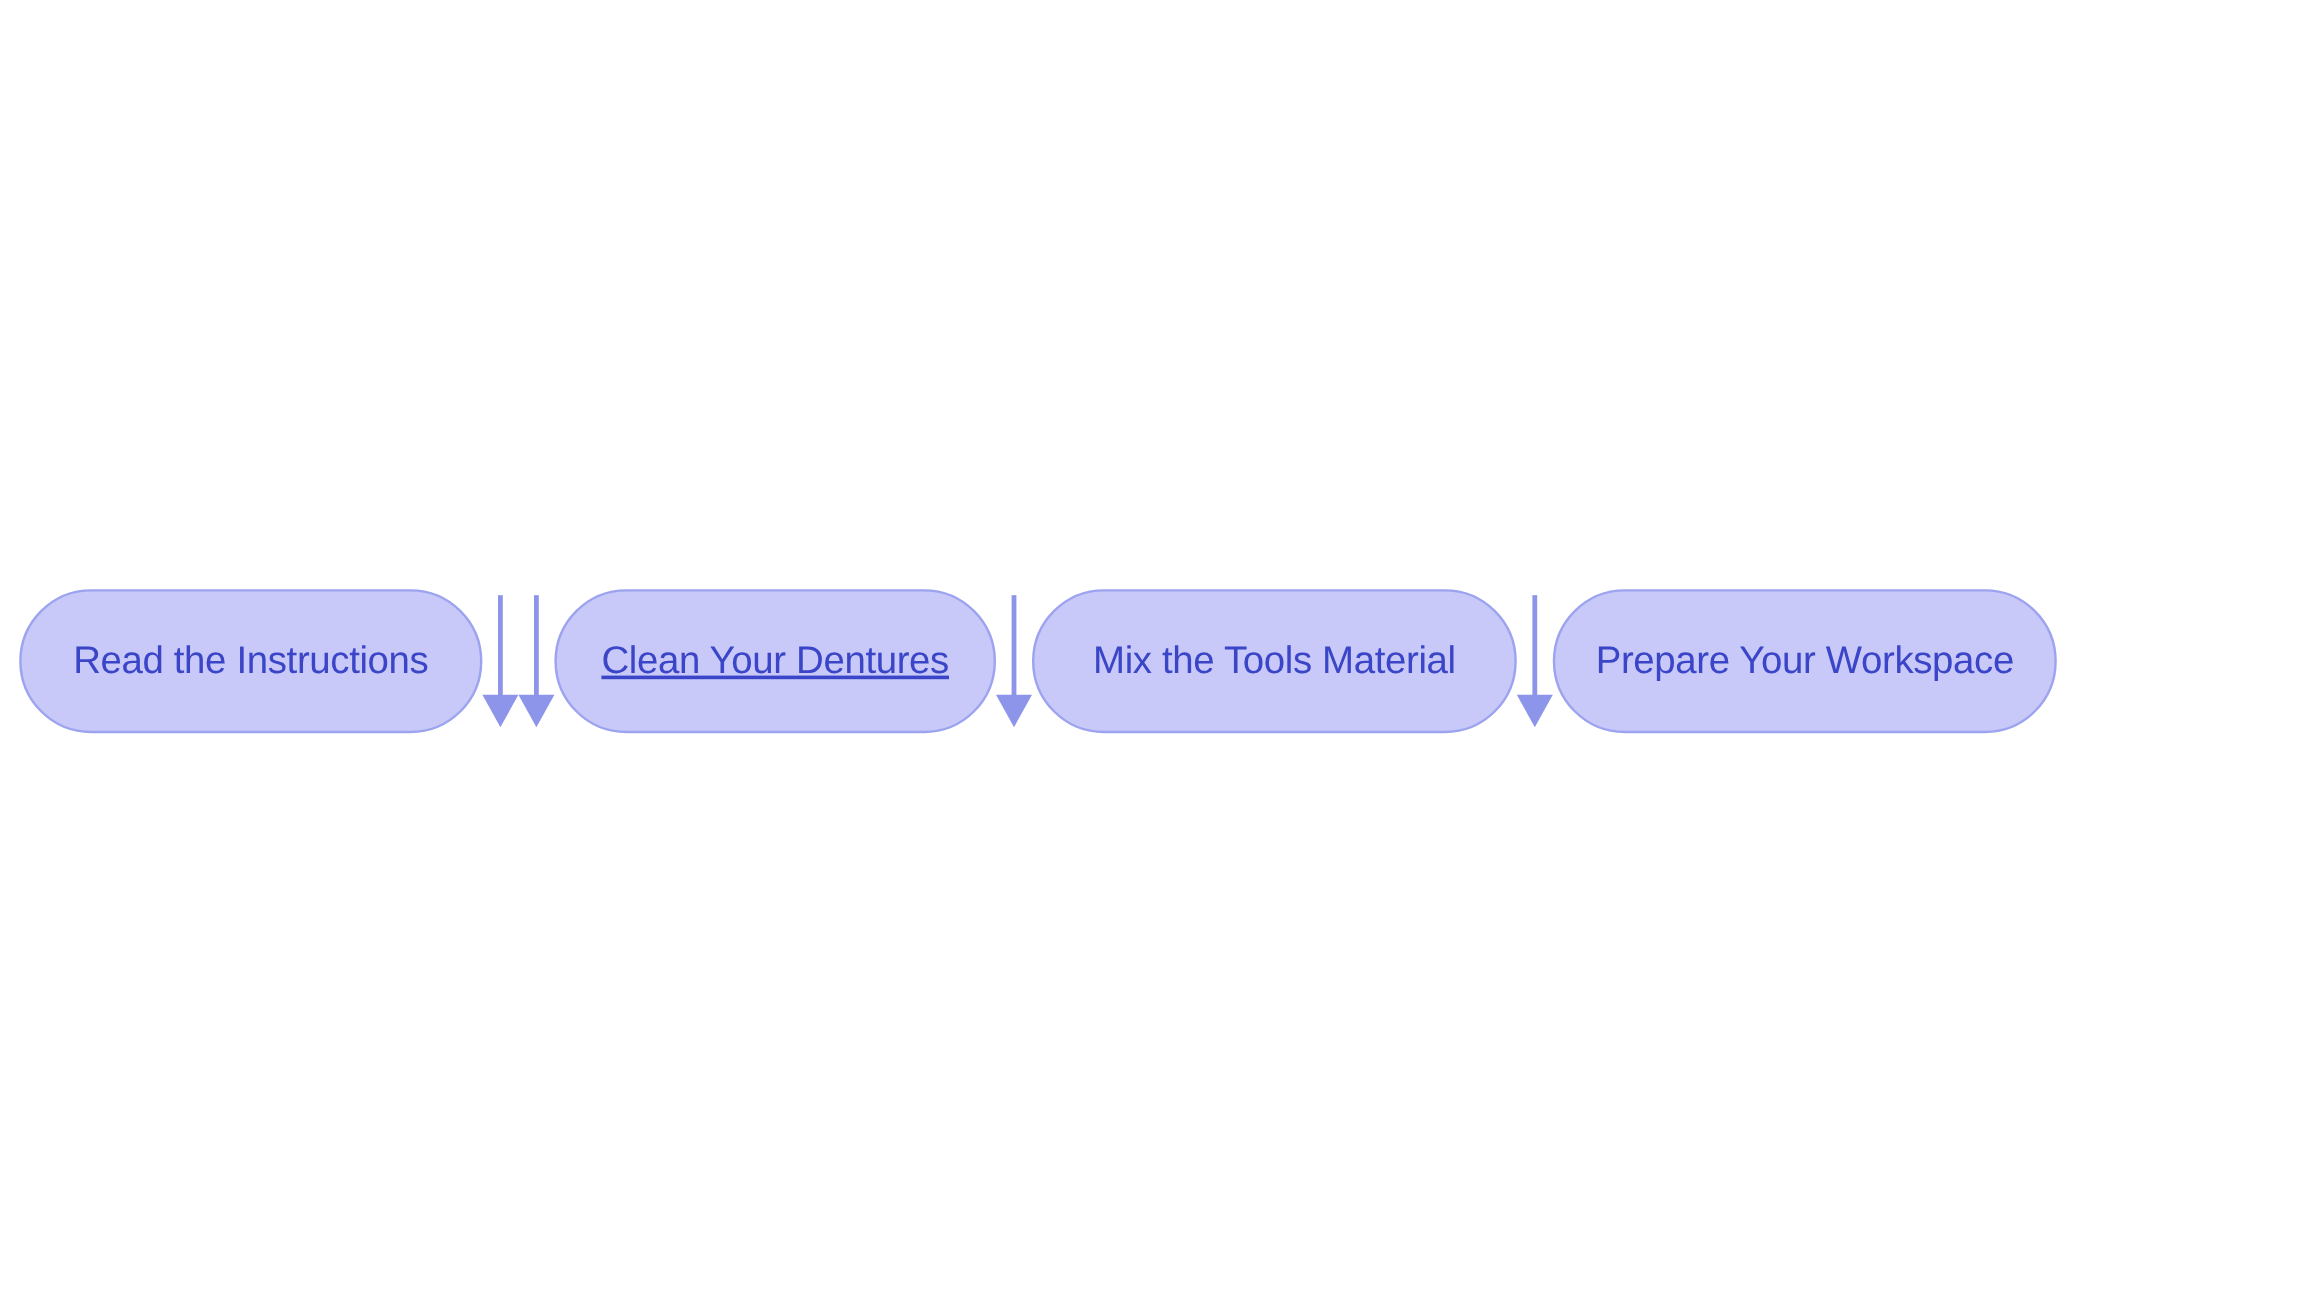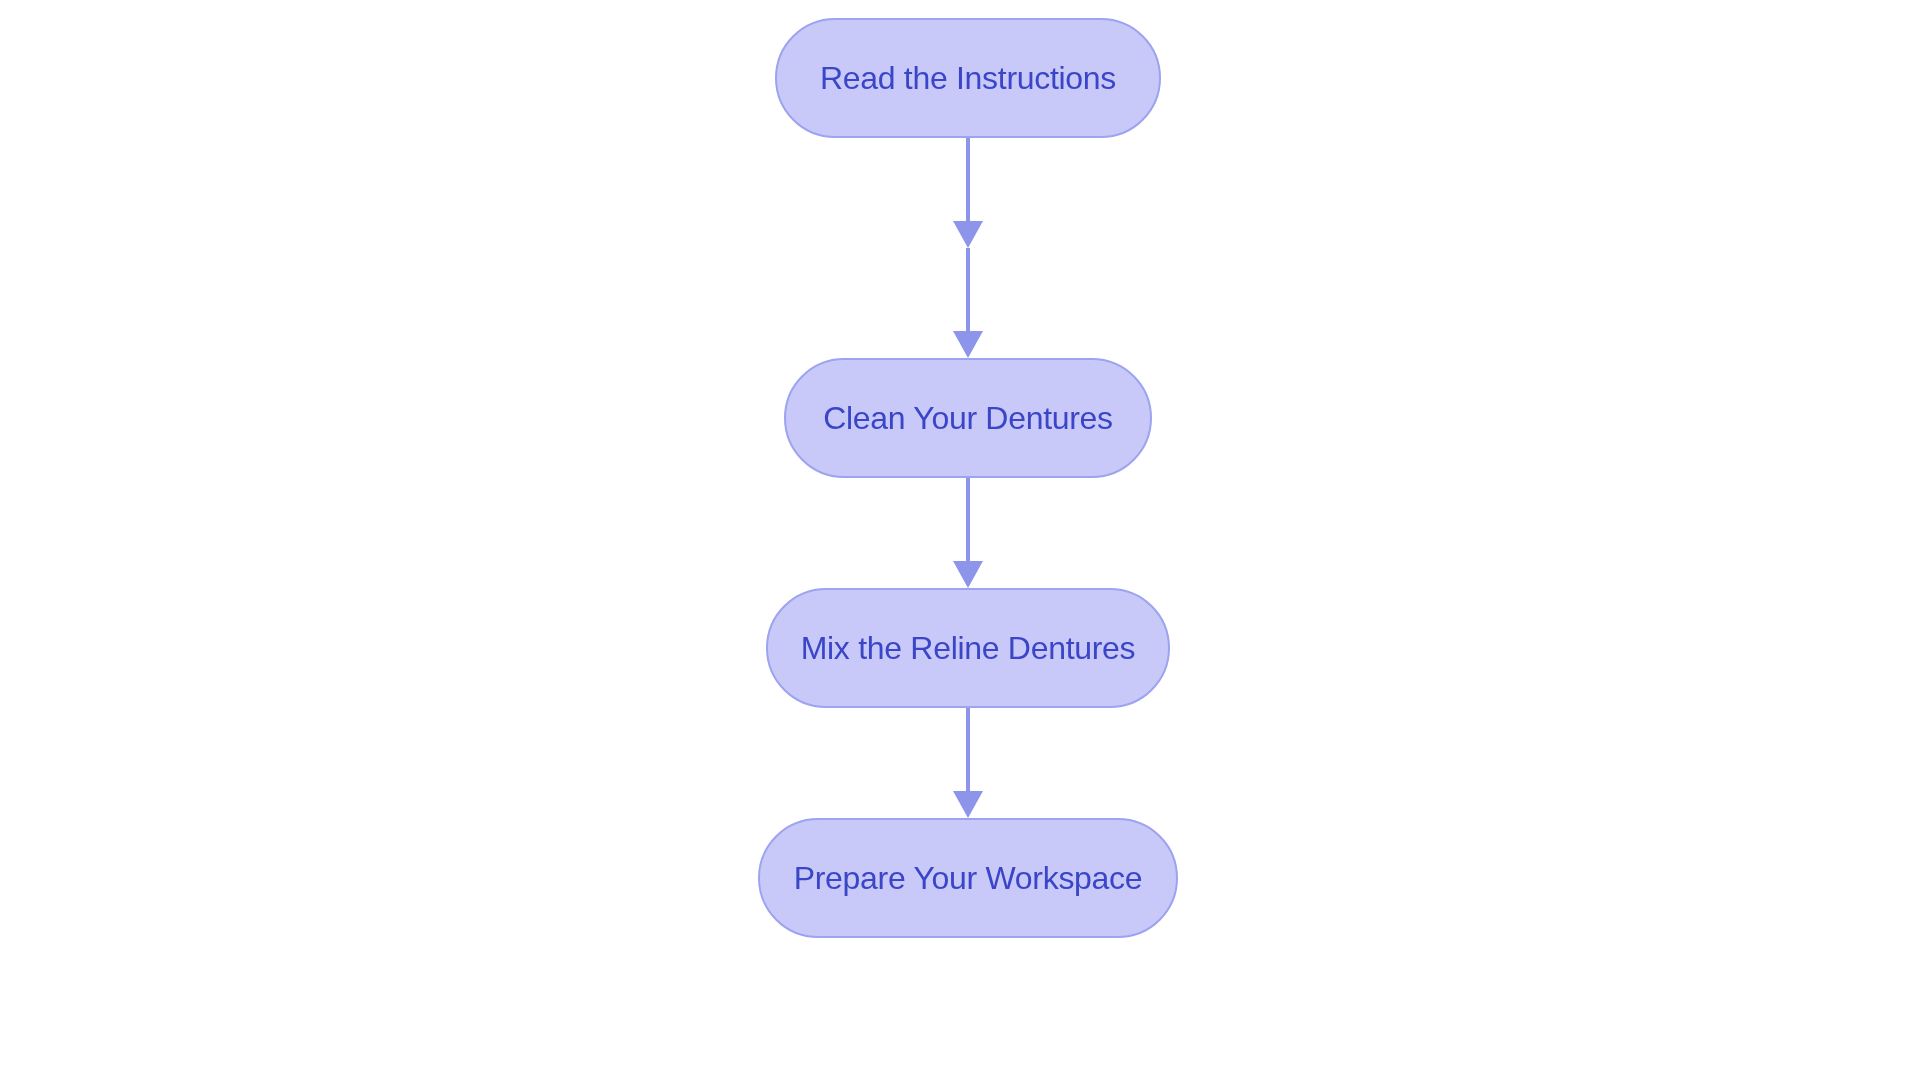--- a/index.html
+++ b/index.html
@@ -15,21 +15,20 @@
     background: var(--background);
     font-family: "Liberation Sans", sans-serif;
   }
   .canvas {
     position: relative;
     width: 1920px;
     height: 1083px;
     background: var(--background);
     overflow: hidden;
     display: flex;
-    flex-direction: column;
     align-items: center;
     padding-top: 18px;
     padding-left: 16px;
   }
   .flow-node {
     height: 120px;
     border-radius: 60px;
     background: var(--node-fill);
     border: 2px solid var(--node-border);
     color: var(--node-text);
@@ -37,21 +36,21 @@
     letter-spacing: -0.3px;
     font-weight: 400;
     display: flex;
     align-items: center;
     justify-content: center;
     text-align: center;
     flex: 0 0 auto;
   }
   .w1 { width: 386px; }
   .w2 { width: 328px; }
-  .w3 { width: 368px; }
+  .w3 { width: 368px; text-decoration: underline; }
   .w4 { width: 404px; }
   .w5 { width: 420px; }
   .connector {
     position: relative;
     width: 30px;
     height: 110px;
     flex: 0 0 auto;
   }
   .connector .arrow-line {
     position: absolute;
@@ -95,21 +94,21 @@
   <div class="flow-node w3">
     <span>Clean Your Dentures</span>
   </div>
 
   <div class="connector">
     <div class="arrow-line"></div>
     <div class="arrow-head"></div>
   </div>
 
   <div class="flow-node w4">
-    <span>Mix the Reline Dentures</span>
+    <span>Mix the Tools Material</span>
   </div>
 
   <div class="connector">
     <div class="arrow-line"></div>
     <div class="arrow-head"></div>
   </div>
 
   <div class="flow-node w5">
     <span>Prepare Your Workspace</span>
   </div>

